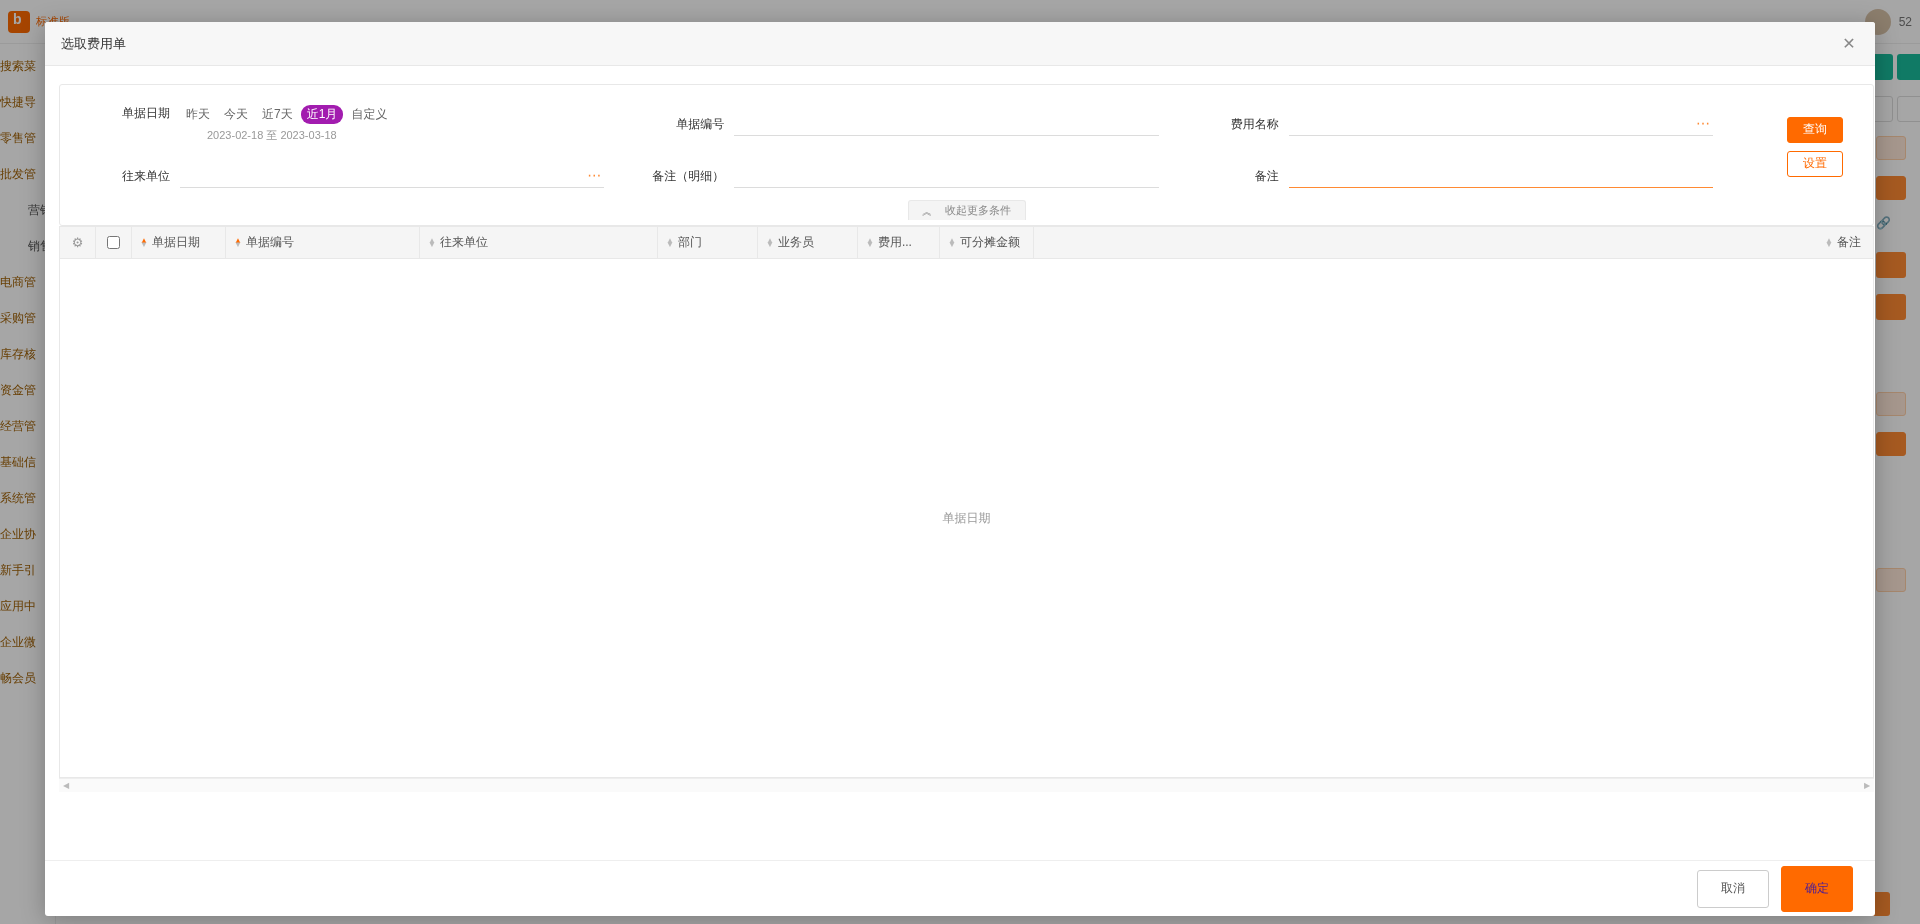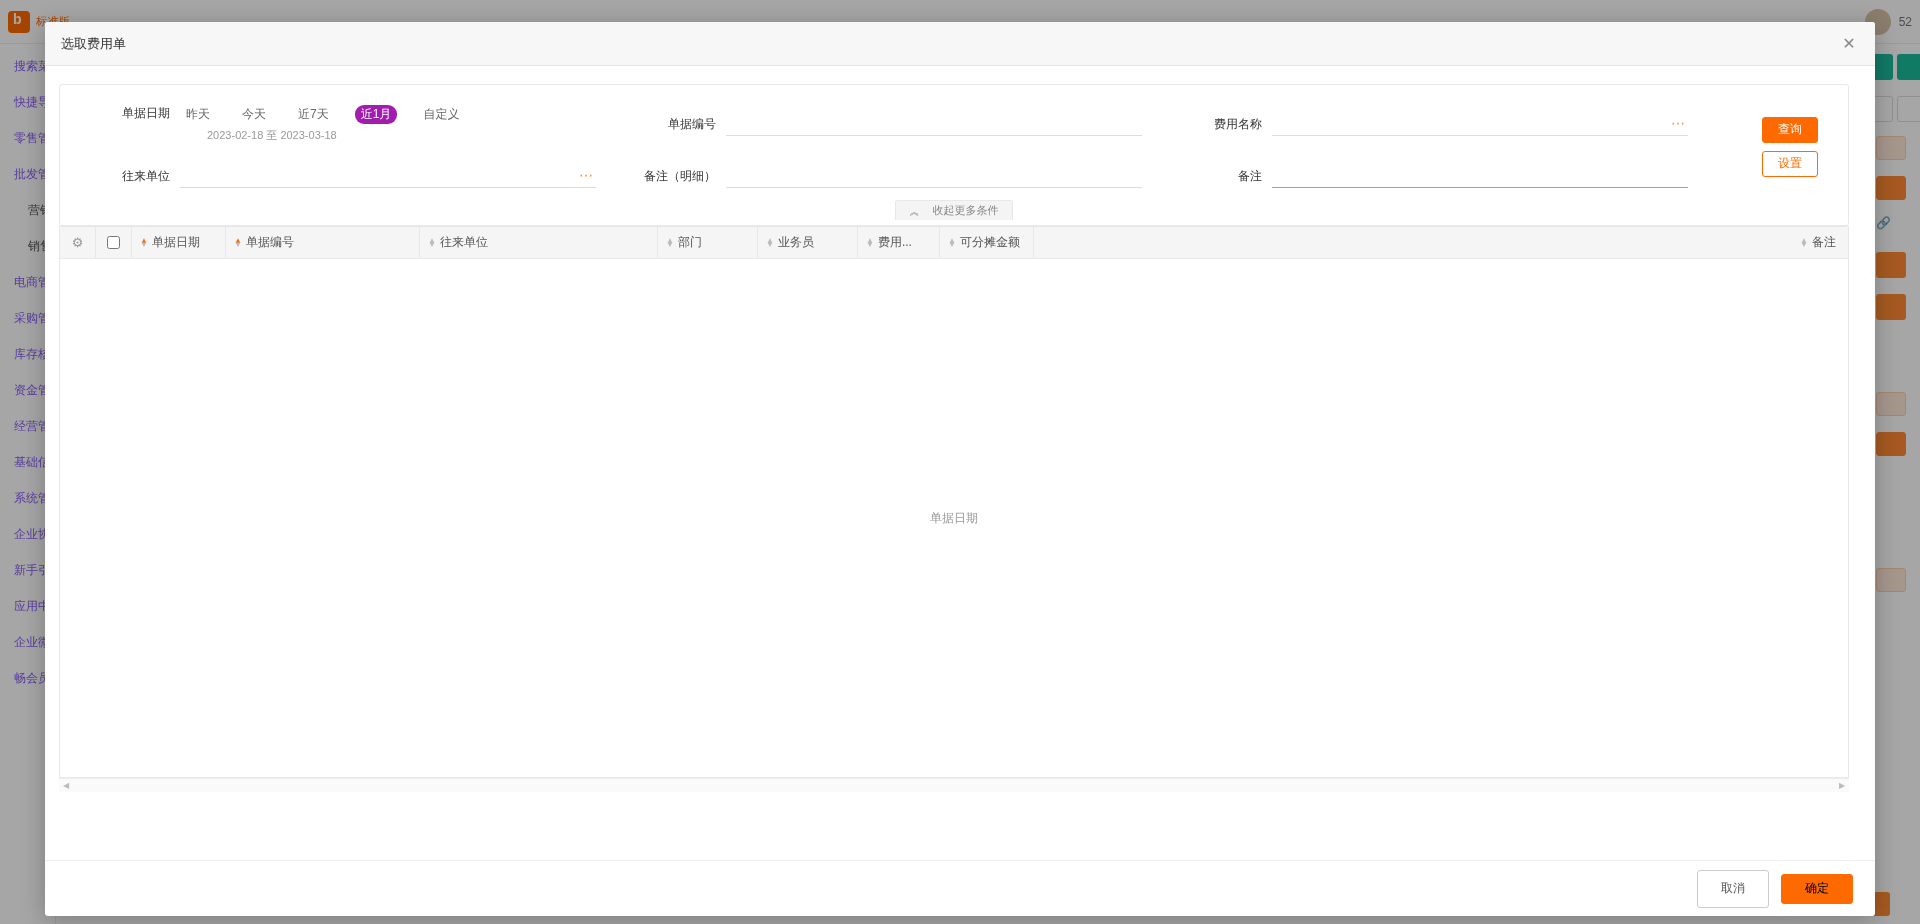--- a/index.html
+++ b/index.html
@@ -7,50 +7,50 @@
 
   
   .bg-page { position: absolute; inset: 0; background: #fff; }
   .bg-header { height: 44px; display: flex; align-items: center; padding: 0 8px; border-bottom: 1px solid #eee; }
   .bg-logo { width: 22px; height: 22px; background: #ff6a00; border-radius: 4px; margin-right: 6px; position: relative; }
   .bg-logo::after { content: "b"; position: absolute; left: 5px; top: 0; color: #fff; font-weight: bold; font-size: 14px; }
   .bg-logo-text { color: #ff6a00; font-size: 11px; letter-spacing: 0.5px; }
   .bg-header-right { margin-left: auto; display: flex; align-items: center; gap: 8px; color: #777; }
   .bg-avatar { width: 26px; height: 26px; border-radius: 50%; background: #d8c2a8; }
   .bg-sidebar { position: absolute; left: 0; top: 44px; bottom: 0; width: 56px; background: #fff; border-right: 1px solid #eee; padding-top: 4px; }
-  .bg-side-item { height: 36px; display: flex; align-items: center; padding-left: 14px; color: #8b5cf6; font-size: 12px; white-space: nowrap; }
+  .bg-side-item { height: 36px; display: flex; align-items: center; color: #a16207; font-size: 12px; white-space: nowrap; }
   .bg-side-sub { padding-left: 28px; color: #555; }
   .bg-right-tools { position: absolute; right: 0; top: 44px; width: 50px; display: flex; flex-direction: column; gap: 8px; align-items: center; padding-top: 10px; }
   .bg-tool-btn { width: 28px; height: 26px; background: #1abc9c; border-radius: 3px; }
   .bg-tool-btn.plain { background: #fff; border: 1px solid #ddd; }
   .bg-strip { position: absolute; right: 14px; top: 136px; width: 30px; display: flex; flex-direction: column; gap: 16px; }
   .bg-strip .pill { height: 24px; border-radius: 3px; background: #ffe8d9; border: 1px solid #ffcfa8; }
   .bg-strip .pill.strong { background: #ff8a33; border-color: #ff8a33; }
   .bg-strip .pill.attach { background: #fff; border: none; height: 20px; }
   .bg-strip .square { height: 26px; background: #ff8a33; border-radius: 3px; }
   .bg-foot-pill { position: absolute; right: 30px; bottom: 8px; width: 50px; height: 24px; background: #ff8a33; border-radius: 3px; }
 
   
   .modal-overlay { position: absolute; inset: 0; background: rgba(0,0,0,0.35); display: flex; align-items: flex-start; justify-content: center; }
   .modal { margin-top: 22px; width: 1830px; height: 894px; background: #fff; border-radius: 3px; box-shadow: 0 4px 24px rgba(0,0,0,.25); display: flex; flex-direction: column; overflow: hidden; }
 
   .modal-head { height: 44px; background: #f7f7f7; border-bottom: 1px solid #e8e8e8; display: flex; align-items: center; padding: 0 16px; }
   .modal-title { font-size: 13px; color: #333; }
   .modal-close { margin-left: auto; width: 20px; height: 20px; display: flex; align-items: center; justify-content: center; color: #888; cursor: pointer; font-size: 16px; }
 
-  .modal-body { flex: 1; overflow-y: auto; overflow-x: hidden; padding: 0 26px 0 14px; position: relative; }
+  .modal-body { flex: 1; overflow-y: auto; overflow-x: hidden; padding: 0 1px 0 14px; position: relative; }
 
   
   .filter-panel { margin: 18px 0 0 0; border: 1px solid #e8e8e8; border-radius: 3px; padding: 20px 30px 6px 30px; position: relative; }
   .filter-grid { display: grid; grid-template-columns: 1fr 1fr 1fr 90px; column-gap: 40px; row-gap: 22px; align-items: center; }
   .f-cell { display: flex; align-items: center; min-width: 0; }
   .f-cell.date-cell { align-items: flex-start; }
   .f-label { width: 90px; text-align: right; color: #333; font-size: 12px; flex: 0 0 auto; padding-right: 10px; }
   .f-value { flex: 1; min-width: 0; }
-  .date-tabs { display: flex; gap: 20px; flex-wrap: wrap; }
+  .date-tabs { display: flex; gap: 2px; flex-wrap: wrap; }
   .date-tab { padding: 1px 6px; font-size: 12px; color: #666; cursor: pointer; border-radius: 9px; }
   .date-tab.active { background: #a21caf; color: #fff; }
   .date-range { color: #999; font-size: 11px; margin-top: 4px; margin-left: 27px; }
   .f-input-wrap { position: relative; }
   .f-input { width: 100%; border: none; border-bottom: 1px solid #dcdcdc; padding: 4px 18px 4px 2px; font-size: 12px; outline: none; background: transparent; }
   .f-input.hl { border-bottom-color: #ff8a33; }
   .f-more { position: absolute; right: 2px; top: 2px; color: #ff8a33; font-size: 14px; letter-spacing: 1px; cursor: pointer; }
   .f-actions { display: flex; flex-direction: column; gap: 8px; align-items: flex-end; }
   .btn { min-width: 56px; height: 26px; border-radius: 3px; border: 1px solid #ff6a00; display: inline-flex; align-items: center; justify-content: center; font-size: 12px; cursor: pointer; padding: 0 12px; }
   .btn-primary { background: #ff6a00; color: #fff; }
@@ -96,21 +96,21 @@
   .hscroll .thumb-r::before { content: "▶"; font-size: 8px; }
 
   
   .modal-body::-webkit-scrollbar { width: 10px; }
   .modal-body::-webkit-scrollbar-thumb { background: #ccc; border-radius: 5px; }
   .modal-body::-webkit-scrollbar-track { background: #f1f1f1; }
 
   
   .modal-foot { height: 56px; border-top: 1px solid #eee; display: flex; align-items: center; justify-content: flex-end; gap: 12px; padding: 0 22px; }
   .btn-default { background: #fff; color: #555; border-color: #ccc; min-width: 72px; height: 38px; }
-  .btn-confirm { background: #ff6a00; color: #000000; border-color: #ff6a00; min-width: 72px; height: 30px; font-family: Liberation Serif, serif; }
+  .btn-confirm { background: #ff6a00; color: #4c1d95; border-color: #ff6a00; min-width: 72px; height: 46px; font-family: Liberation Serif, serif; }
 </style>
 </head>
 <body>
 
 <div class="bg-page">
   <div class="bg-header">
     <div class="bg-logo"></div>
     <div class="bg-logo-text">标准版</div>
     <div class="bg-header-right">
       <div class="bg-avatar"></div>

